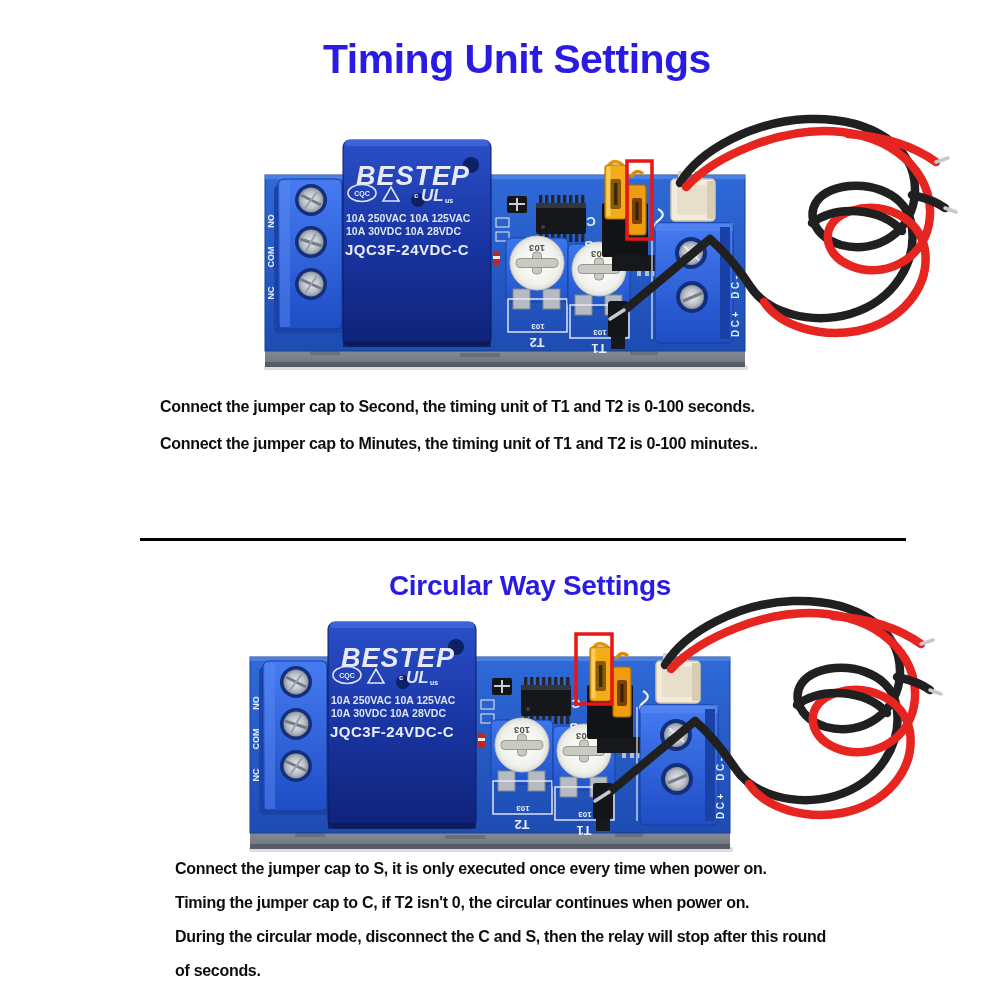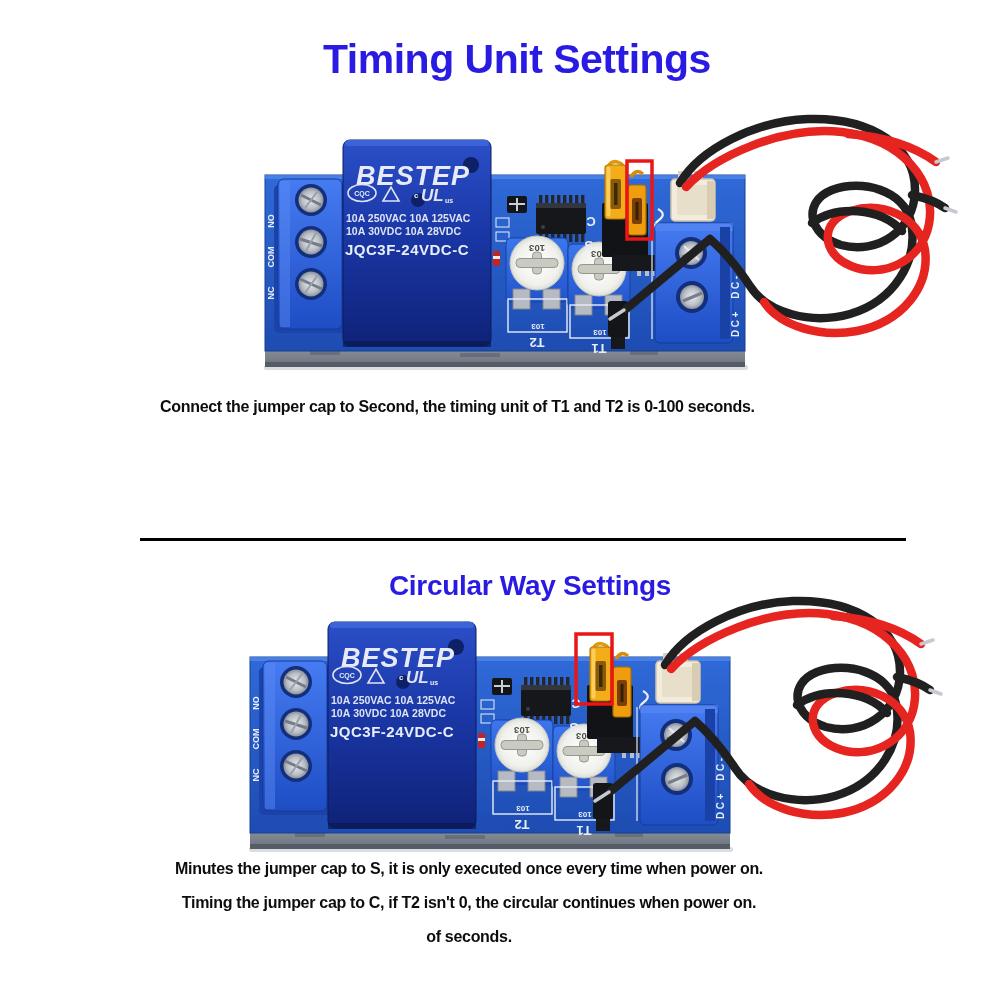--- a/index.html
+++ b/index.html
@@ -7,21 +7,21 @@
     width:1000px;height:1000px;position:relative;background:#ffffff;
     font-family:"Liberation Sans",sans-serif;overflow:hidden;
   }
   .title{position:absolute;left:0;width:1000px;text-align:center;margin:0;
          color:#2a1be2;font-weight:bold;}
   .t1{top:36px;font-size:41px;letter-spacing:-0.5px;transform:translateX(17px);}
   .t2{top:570px;font-size:28px;letter-spacing:-0.3px;transform:translateX(30px);}
   .para{position:absolute;margin:0;color:#0d0d0d;font-weight:bold;letter-spacing:-0.3px;}
   .p1{left:160px;top:388px;font-size:16px;line-height:37px;}
   .p2{left:175px;top:852px;font-size:16px;line-height:34px;}
-  .para span{display:block;white-space:nowrap;text-align:center;}
+  .para span{display:block;white-space:nowrap;}
   .divider{position:absolute;left:140px;top:538px;width:766px;height:3px;
            background:#000;border:none;margin:0;}
   .figure{position:absolute;}
   .fig1{left:250px;top:105px;}
   .fig2{left:240px;top:598px;}
   svg{overflow:visible;display:block;}
   svg text{font-family:"Liberation Sans",sans-serif;}
   .sk{fill:#e9edf6;font-weight:bold;}
   .annot{fill:none;stroke:#ea1616;stroke-width:3.5px;}
 </style>
@@ -267,32 +267,34 @@
         </g>
       </defs>
 
       <use href="#board-art"></use>
       <rect class="annot" x="377" y="56" width="25" height="78"></rect>
     </svg>
   </div>
 
   <p class="para p1">
     <span>Connect the jumper cap to Second, the timing unit of T1 and T2 is 0-100 seconds.</span>
+    <span>Connect the jumper cap to Minutes, the timing unit of T1 and T2 is 0-100 minutes..</span>
   </p>
 
   <hr class="divider">
 
   <h2 class="title t2">Circular Way Settings</h2>
 
   <div class="figure fig2">
     <svg viewBox="0 0 700 272" width="700" height="272">
       <use href="#board-art" x="-5" y="-11"></use>
       <rect class="annot" x="336" y="36" width="36" height="70"></rect>
     </svg>
   </div>
 
   <p class="para p2">
-    <span>Minutes the jumper cap to S, it is only executed once every time when power on.</span>
+    <span>Connect the jumper cap to S, it is only executed once every time when power on.</span>
     <span>Timing the jumper cap to C, if T2 isn't 0, the circular continues when power on.</span>
+    <span>During the circular mode, disconnect the C and S, then the relay will stop after this round</span>
     <span>of seconds.</span>
   </p>
 
 </div>
 
 </body></html>

